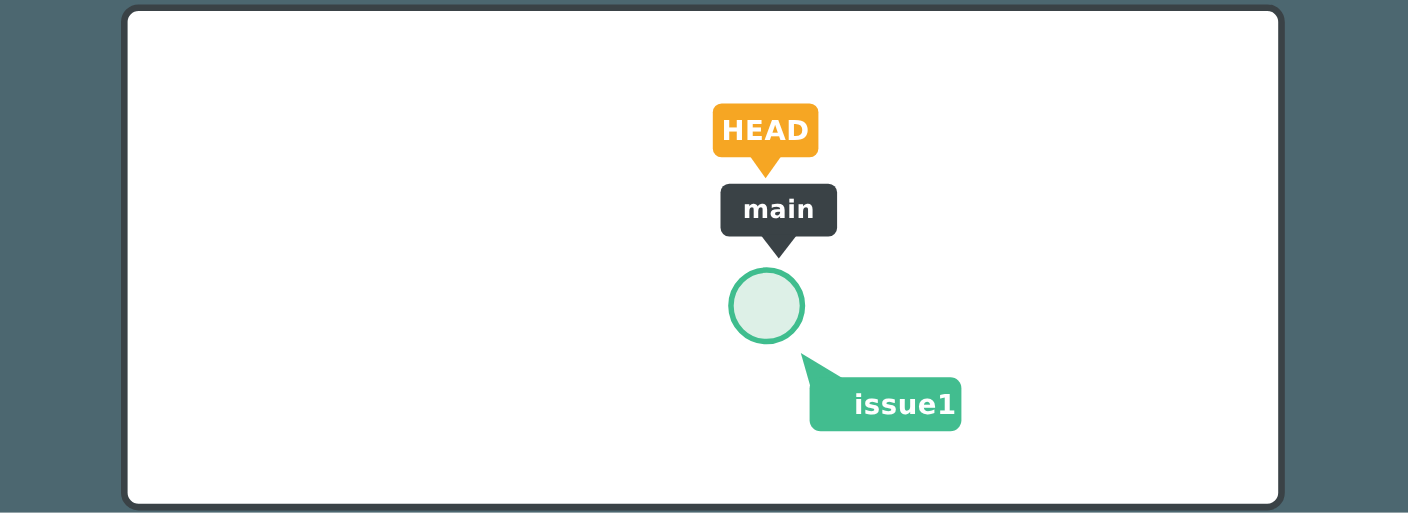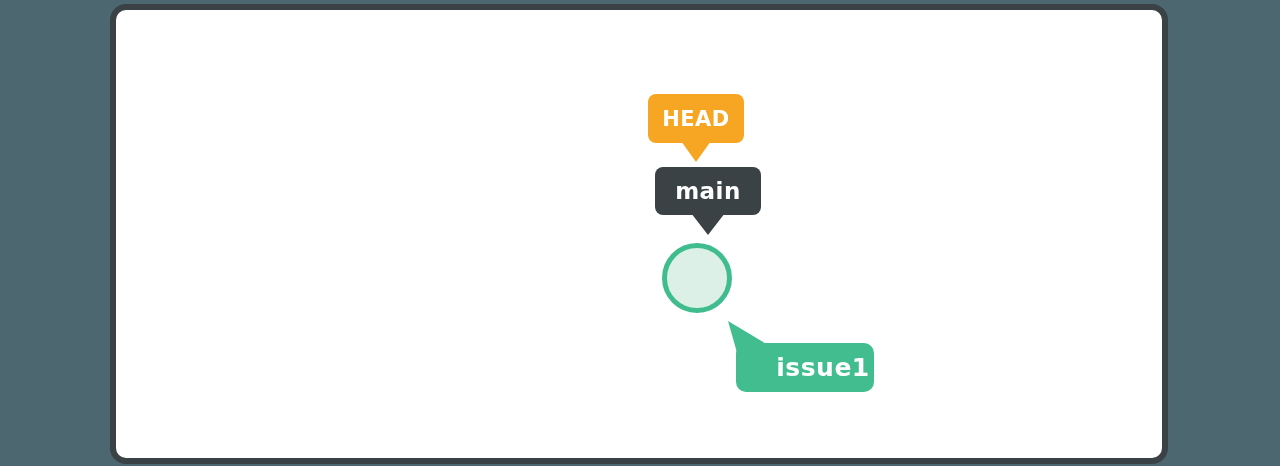--- a/index.html
+++ b/index.html
@@ -39,21 +39,21 @@
     font-weight: bold;
     letter-spacing: 0.5px;
   }
   .badge-head {
     left: 532px;
     top: 84px;
     width: 96px;
     height: 49px;
     background: #f6a623;
     border-radius: 8px;
-    font-size: 21px;
+    font-size: 25px;
   }
   .badge-main {
     left: 527px;
     top: 157px;
     width: 106px;
     height: 48px;
     background: #3a4246;
     border-radius: 8px;
     font-size: 23px;
     margin-left: 12px;

